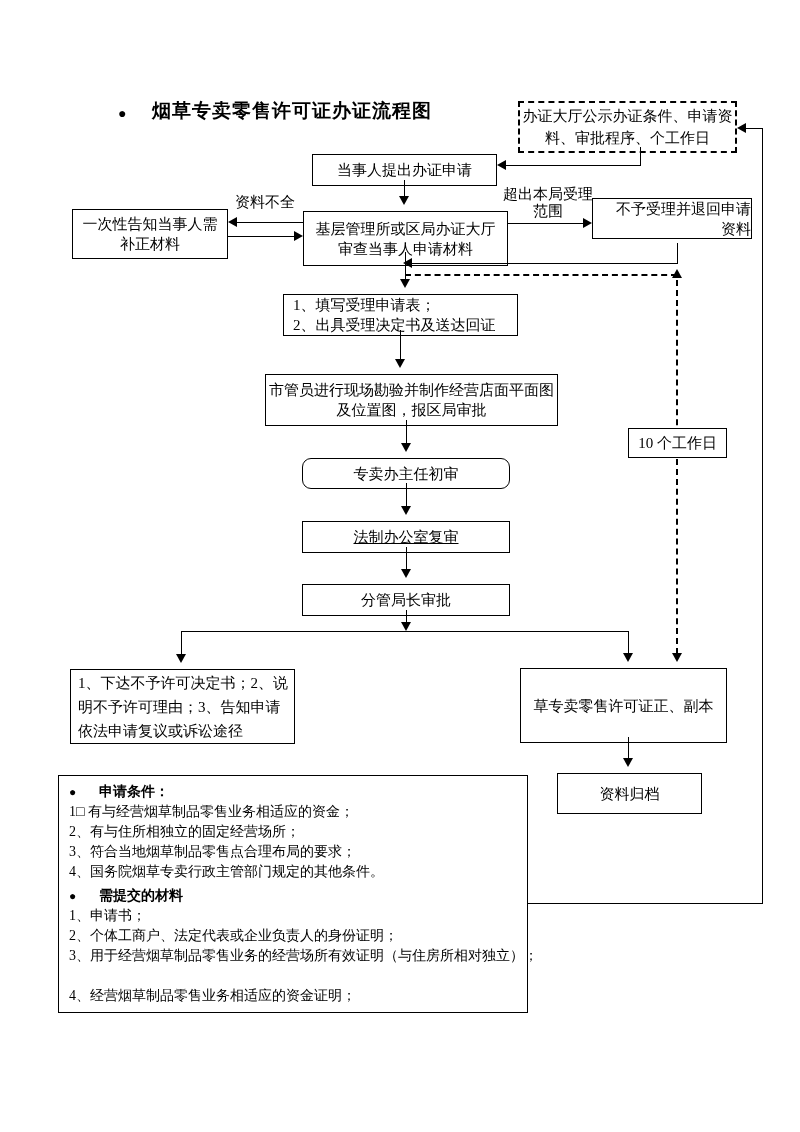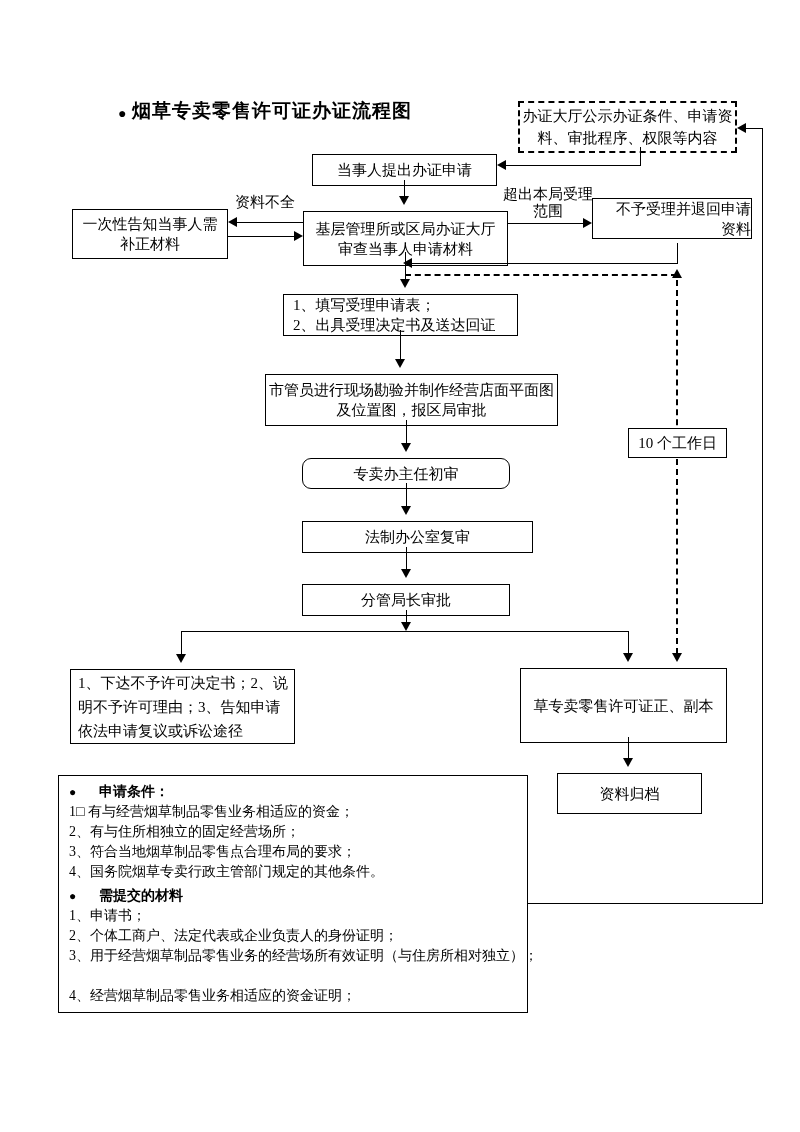--- a/index.html
+++ b/index.html
@@ -35,25 +35,25 @@
   .bigbox .head{font-weight:bold;}
   .bigbox .blt{display:inline-block;width:30px;font-size:12px;}
   .spacer{height:20px;}
 </style>
 </head>
 <body>
 
 <div class="canvas">
 
   <div class="bullet" style="left:118px;top:106px;">●</div>
-  <div class="title" style="left:132px;top:98px;">烟草专卖零售许可证办证流程图</div>
+  <div class="title" style="left:152px;top:98px;">烟草专卖零售许可证办证流程图</div>
 
   <div class="box dashed" style="left:518px;top:95px;width:219px;height:52px;line-height:22px;">
     <div>办证大厅公示办证条件、申请资</div>
-    <div>料、审批程序、权限等内容</div>
+    <div>料、审批程序、个工作日</div>
   </div>
 
   <div class="box" style="left:312px;top:148px;width:185px;height:32px;">
     <div>当事人提出办证申请</div>
   </div>
 
   <div class="box" style="left:303px;top:205px;width:205px;height:55px;">
     <div>基层管理所或区局办证大厅</div>
     <div>审查当事人申请材料</div>
   </div>
@@ -75,21 +75,21 @@
 
   <div class="box" style="left:265px;top:368px;width:293px;height:52px;">
     <div>市管员进行现场勘验并制作经营店面平面图</div>
     <div>及位置图，报区局审批</div>
   </div>
 
   <div class="box" style="left:302px;top:452px;width:208px;height:31px;border-radius:9px;">
     <div>专卖办主任初审</div>
   </div>
 
-  <div class="box" style="left:302px;top:515px;width:231px;height:32px;">
+  <div class="box" style="left:302px;top:515px;width:208px;height:32px;text-decoration:underline;">
     <div>法制办公室复审</div>
   </div>
 
   <div class="box" style="left:302px;top:578px;width:208px;height:32px;">
     <div>分管局长审批</div>
   </div>
 
   <div class="box leftalign" style="left:70px;top:663px;width:225px;height:75px;line-height:24px;padding-left:7px;">
     <div>1、下达不予许可决定书；2、说</div>
     <div>明不予许可理由；3、告知申请</div>

